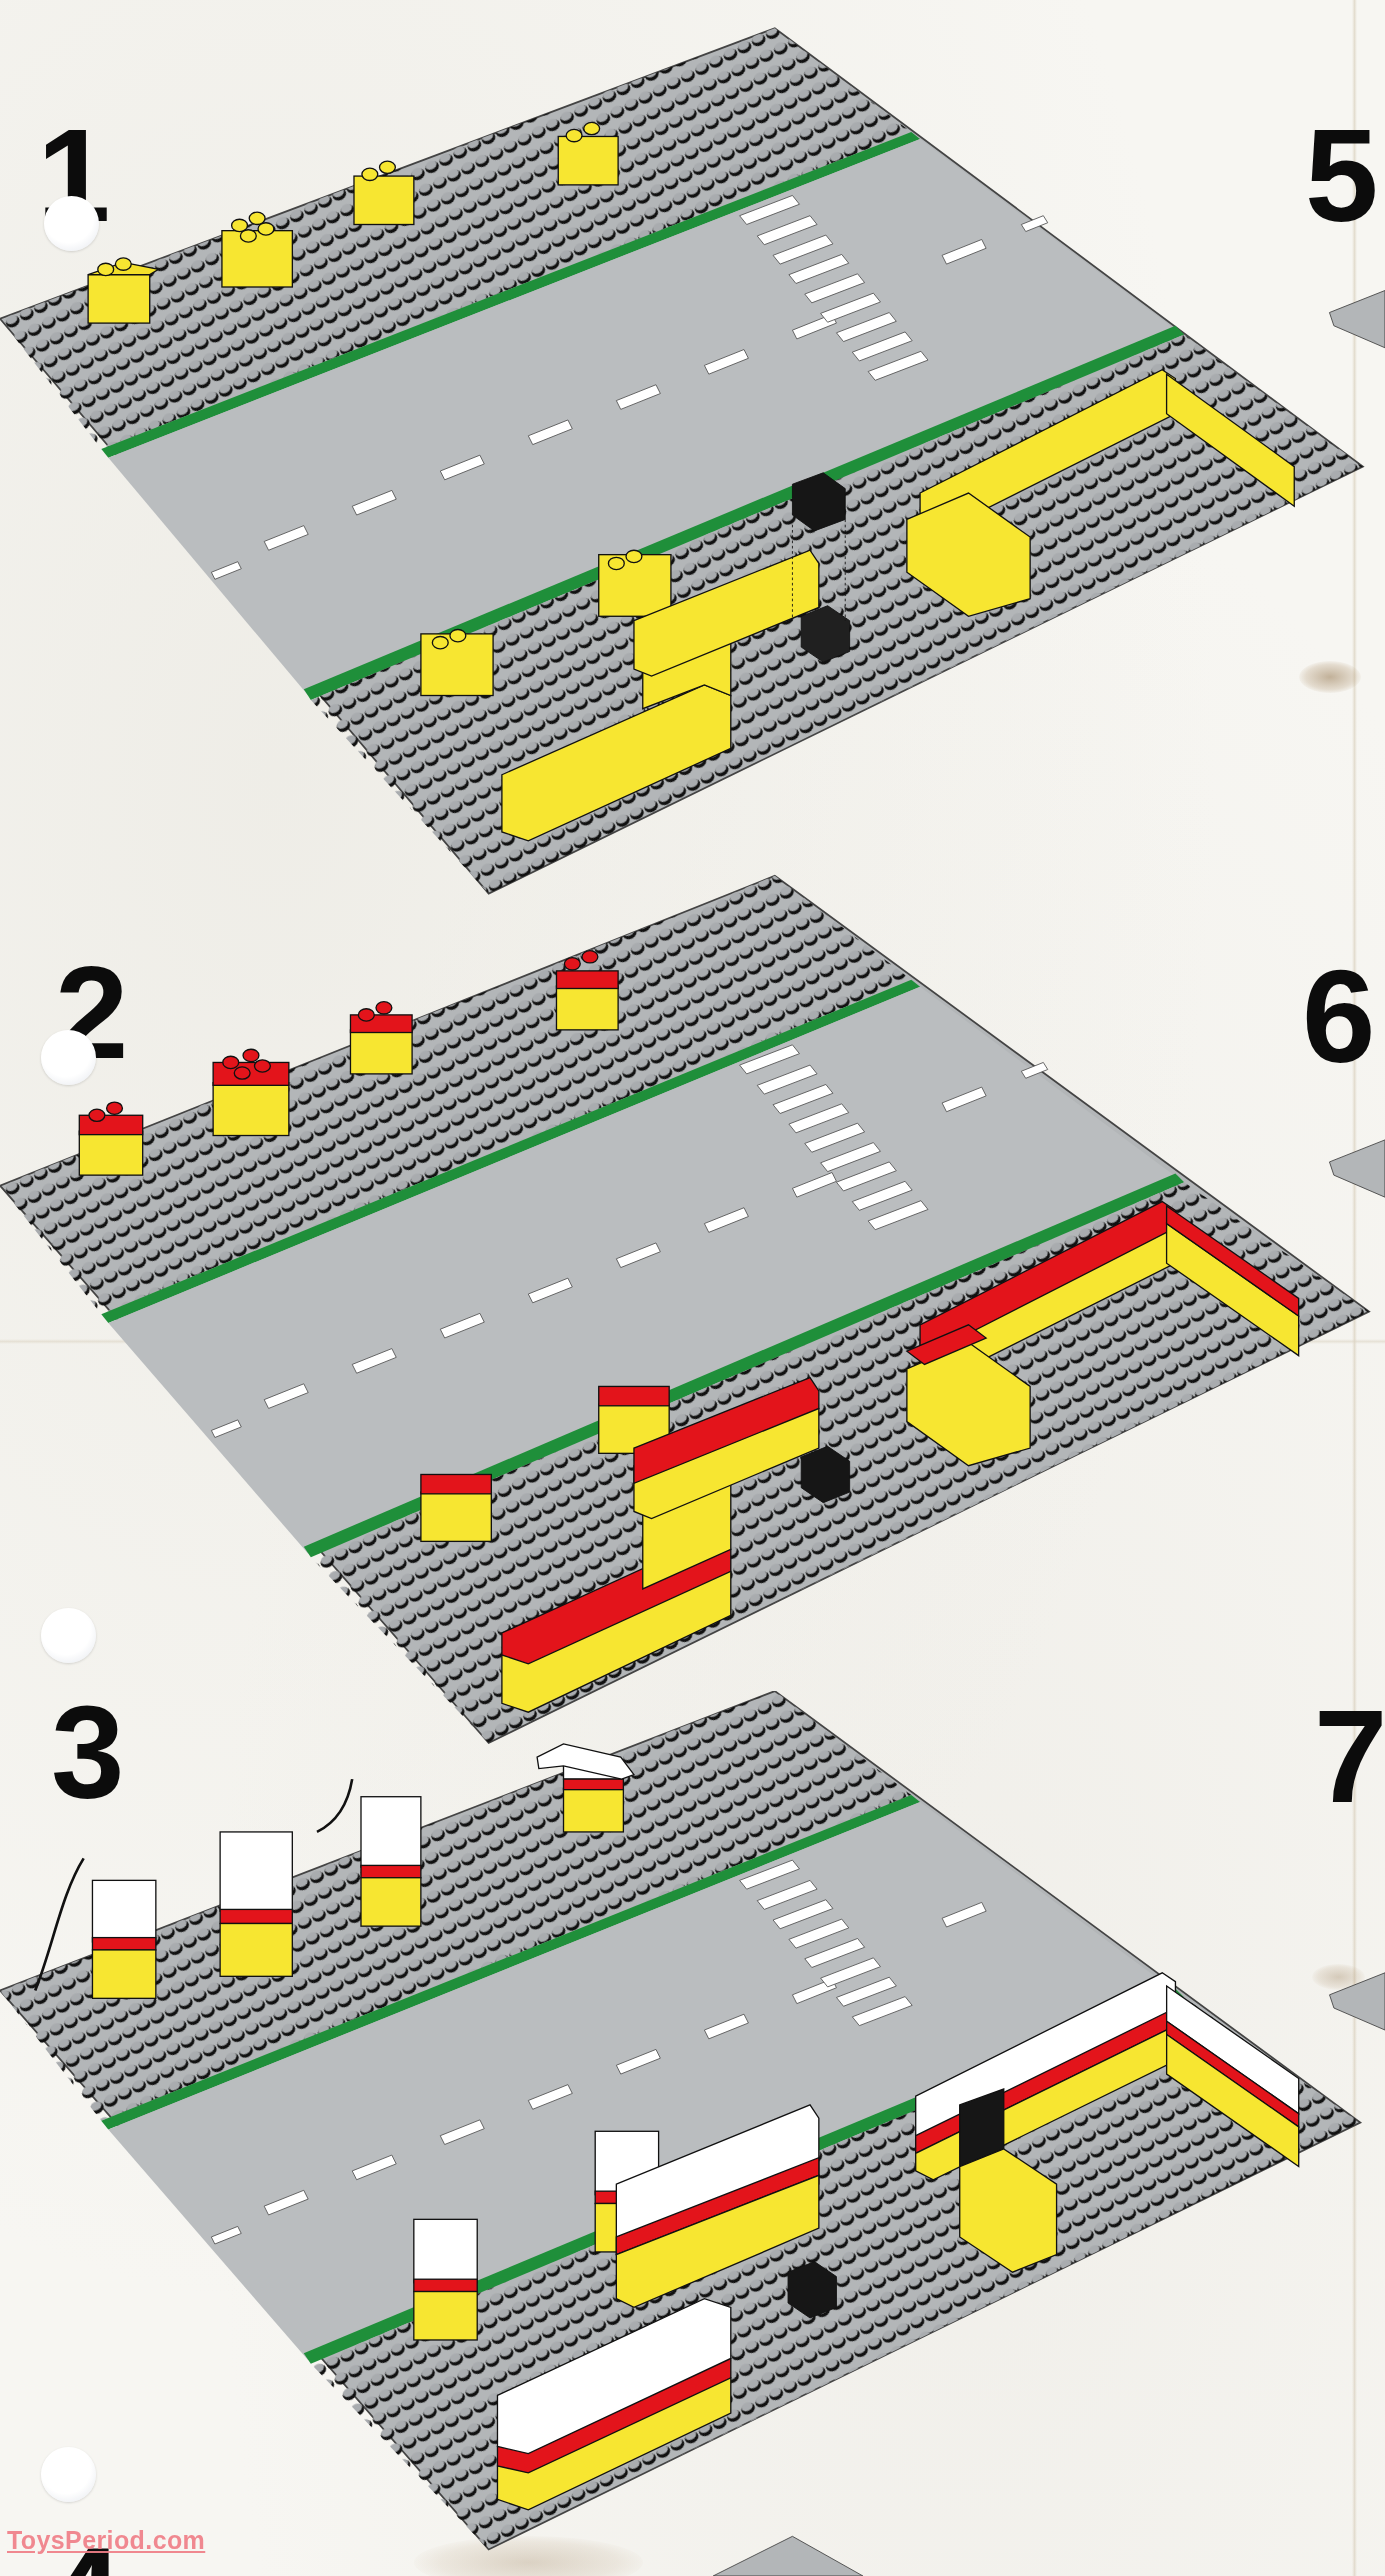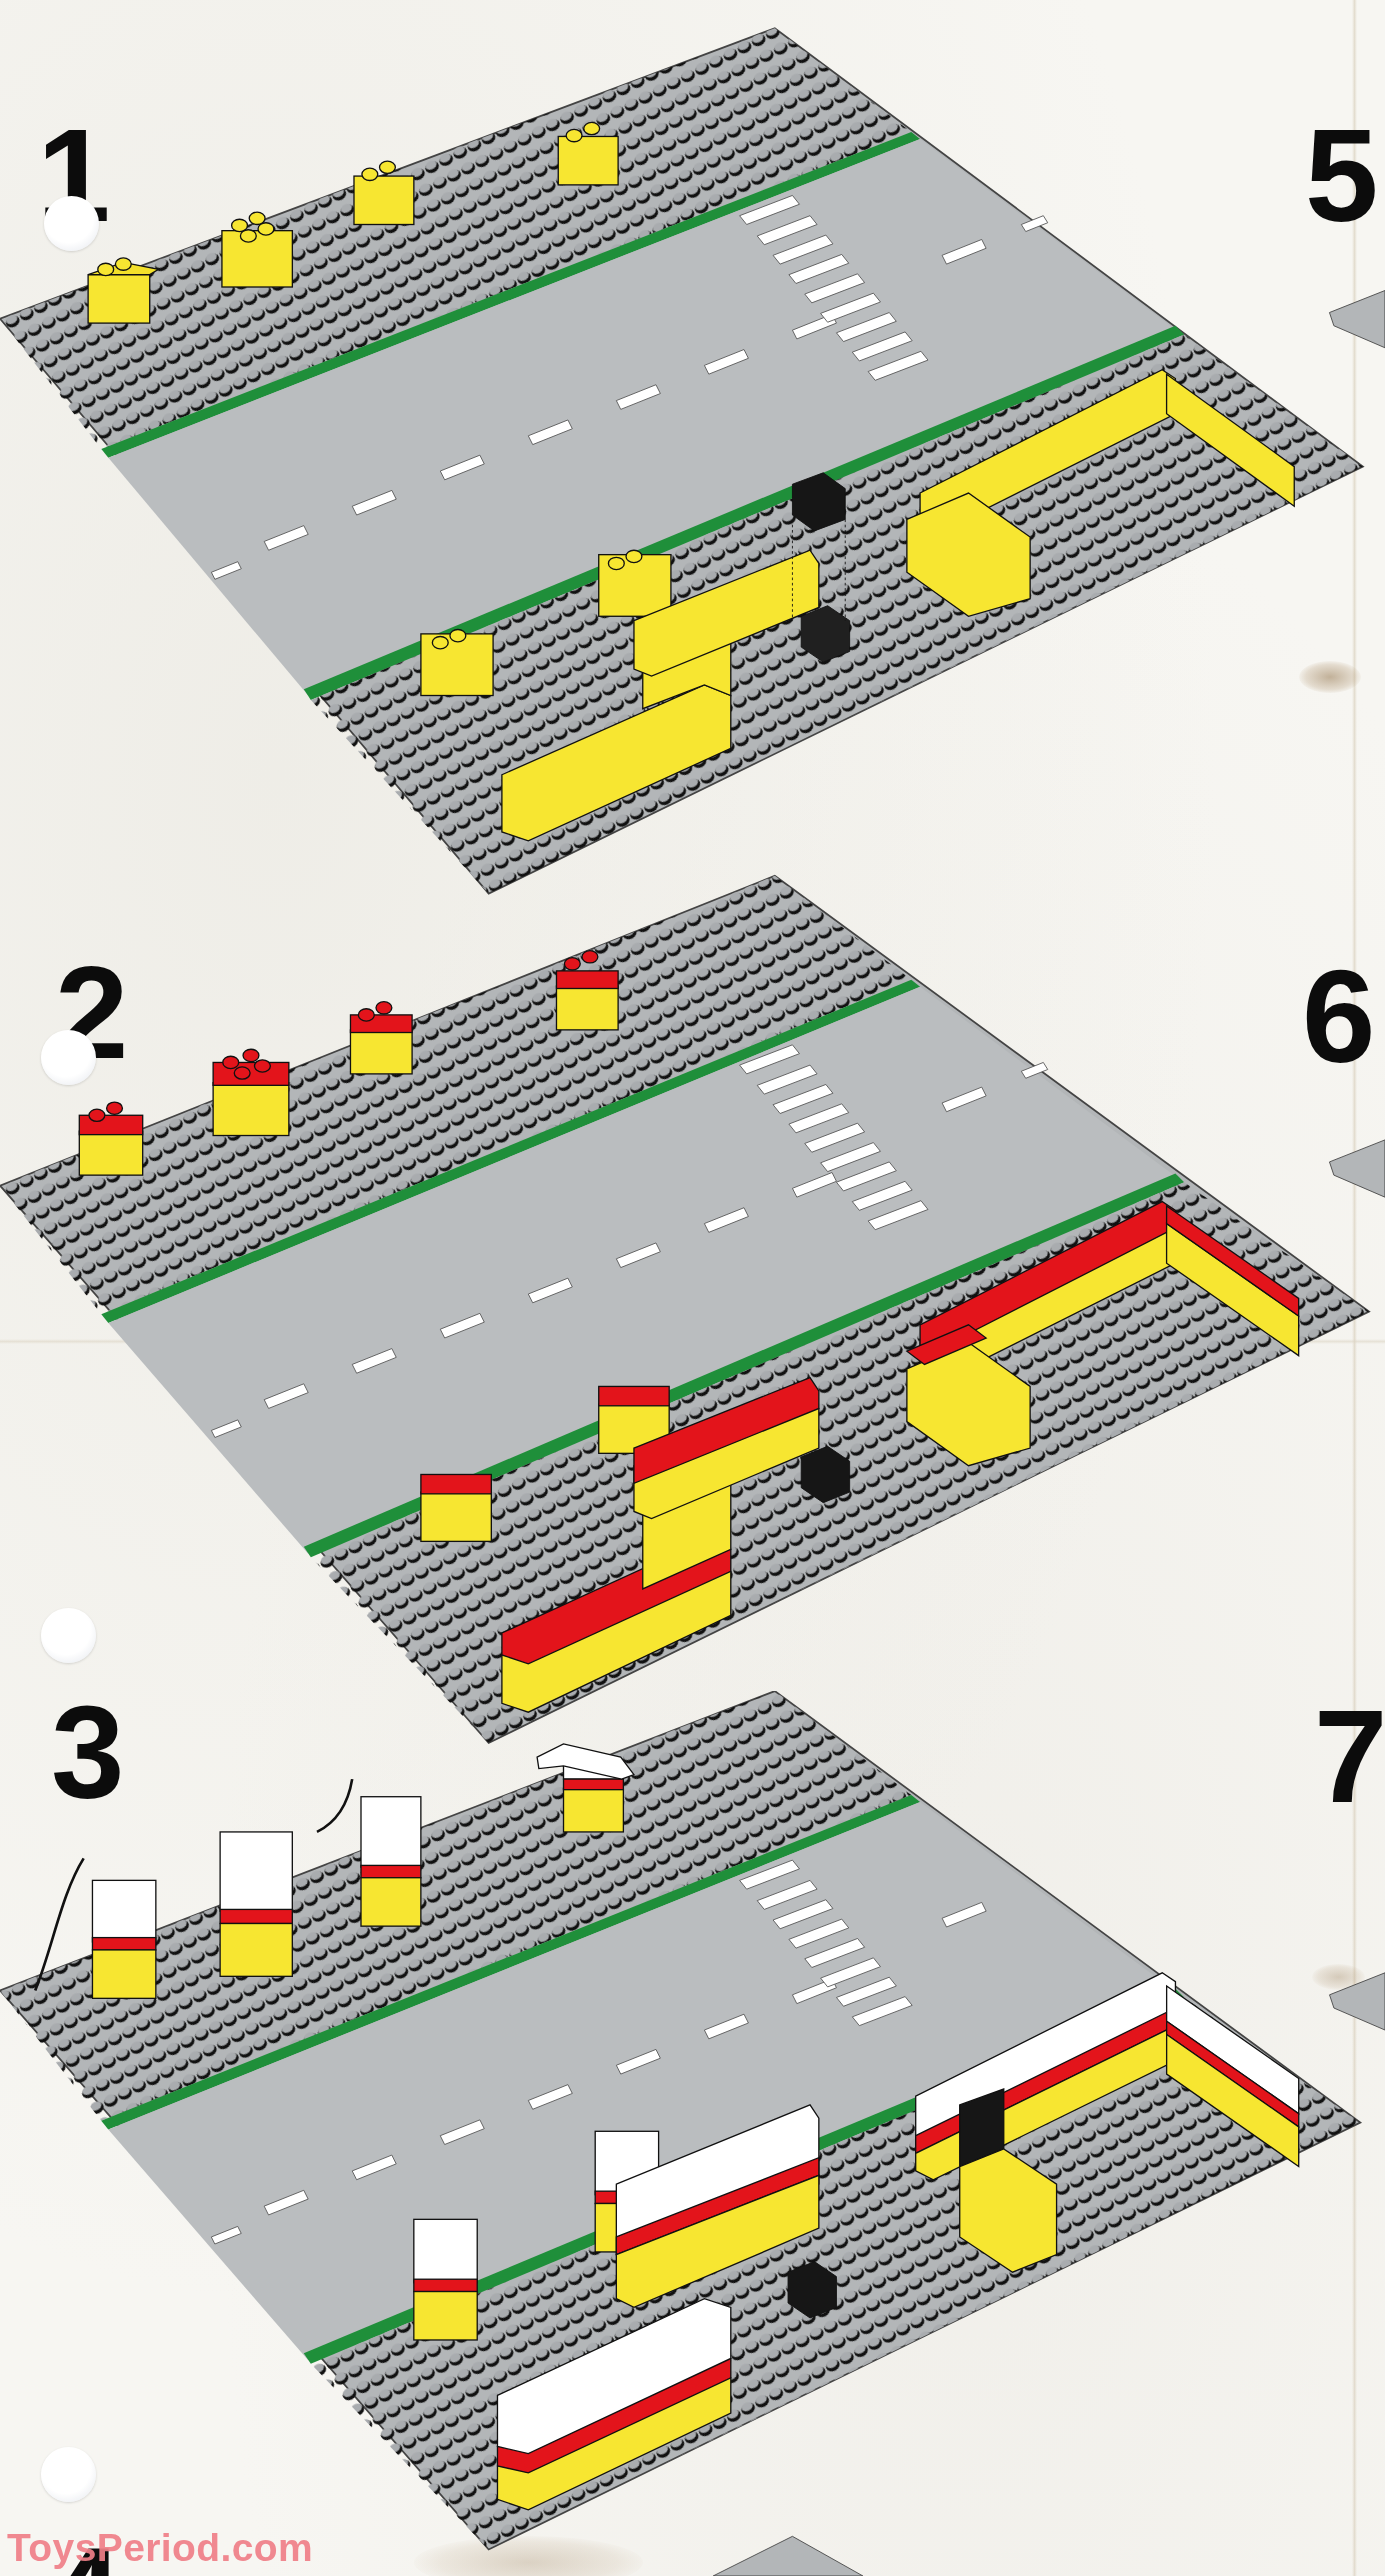--- a/index.html
+++ b/index.html
@@ -33,22 +33,22 @@
     box-shadow: 0 0.9px 2.6px rgba(0,0,0,0.15);
   }
   .stain {
     position: absolute; border-radius: 50%;
     background: radial-gradient(ellipse, rgba(150,120,80,0.55), rgba(170,140,100,0.25) 55%, transparent 75%);
   }
   .panel { position: absolute; }
   .panel svg { display: block; }
   .watermark {
     position: absolute; left: 7px; top: 2526px;
-    font-size: 39px; font-weight: bold; color: #f07f88;
-    opacity: 0.92; letter-spacing: 0.4px;
+    font-size: 25px; font-weight: bold; color: #f07f88;
+    opacity: 0.92; letter-spacing: 0.4px; text-decoration: underline;
   }
 </style>
 </head>
 <body>
 
 <div class="page-bg"></div>
 <div class="fold-v"></div>
 <div class="fold-h"></div>
 
 <div class="step-num" style="left:37px; top:110px;">1</div>

